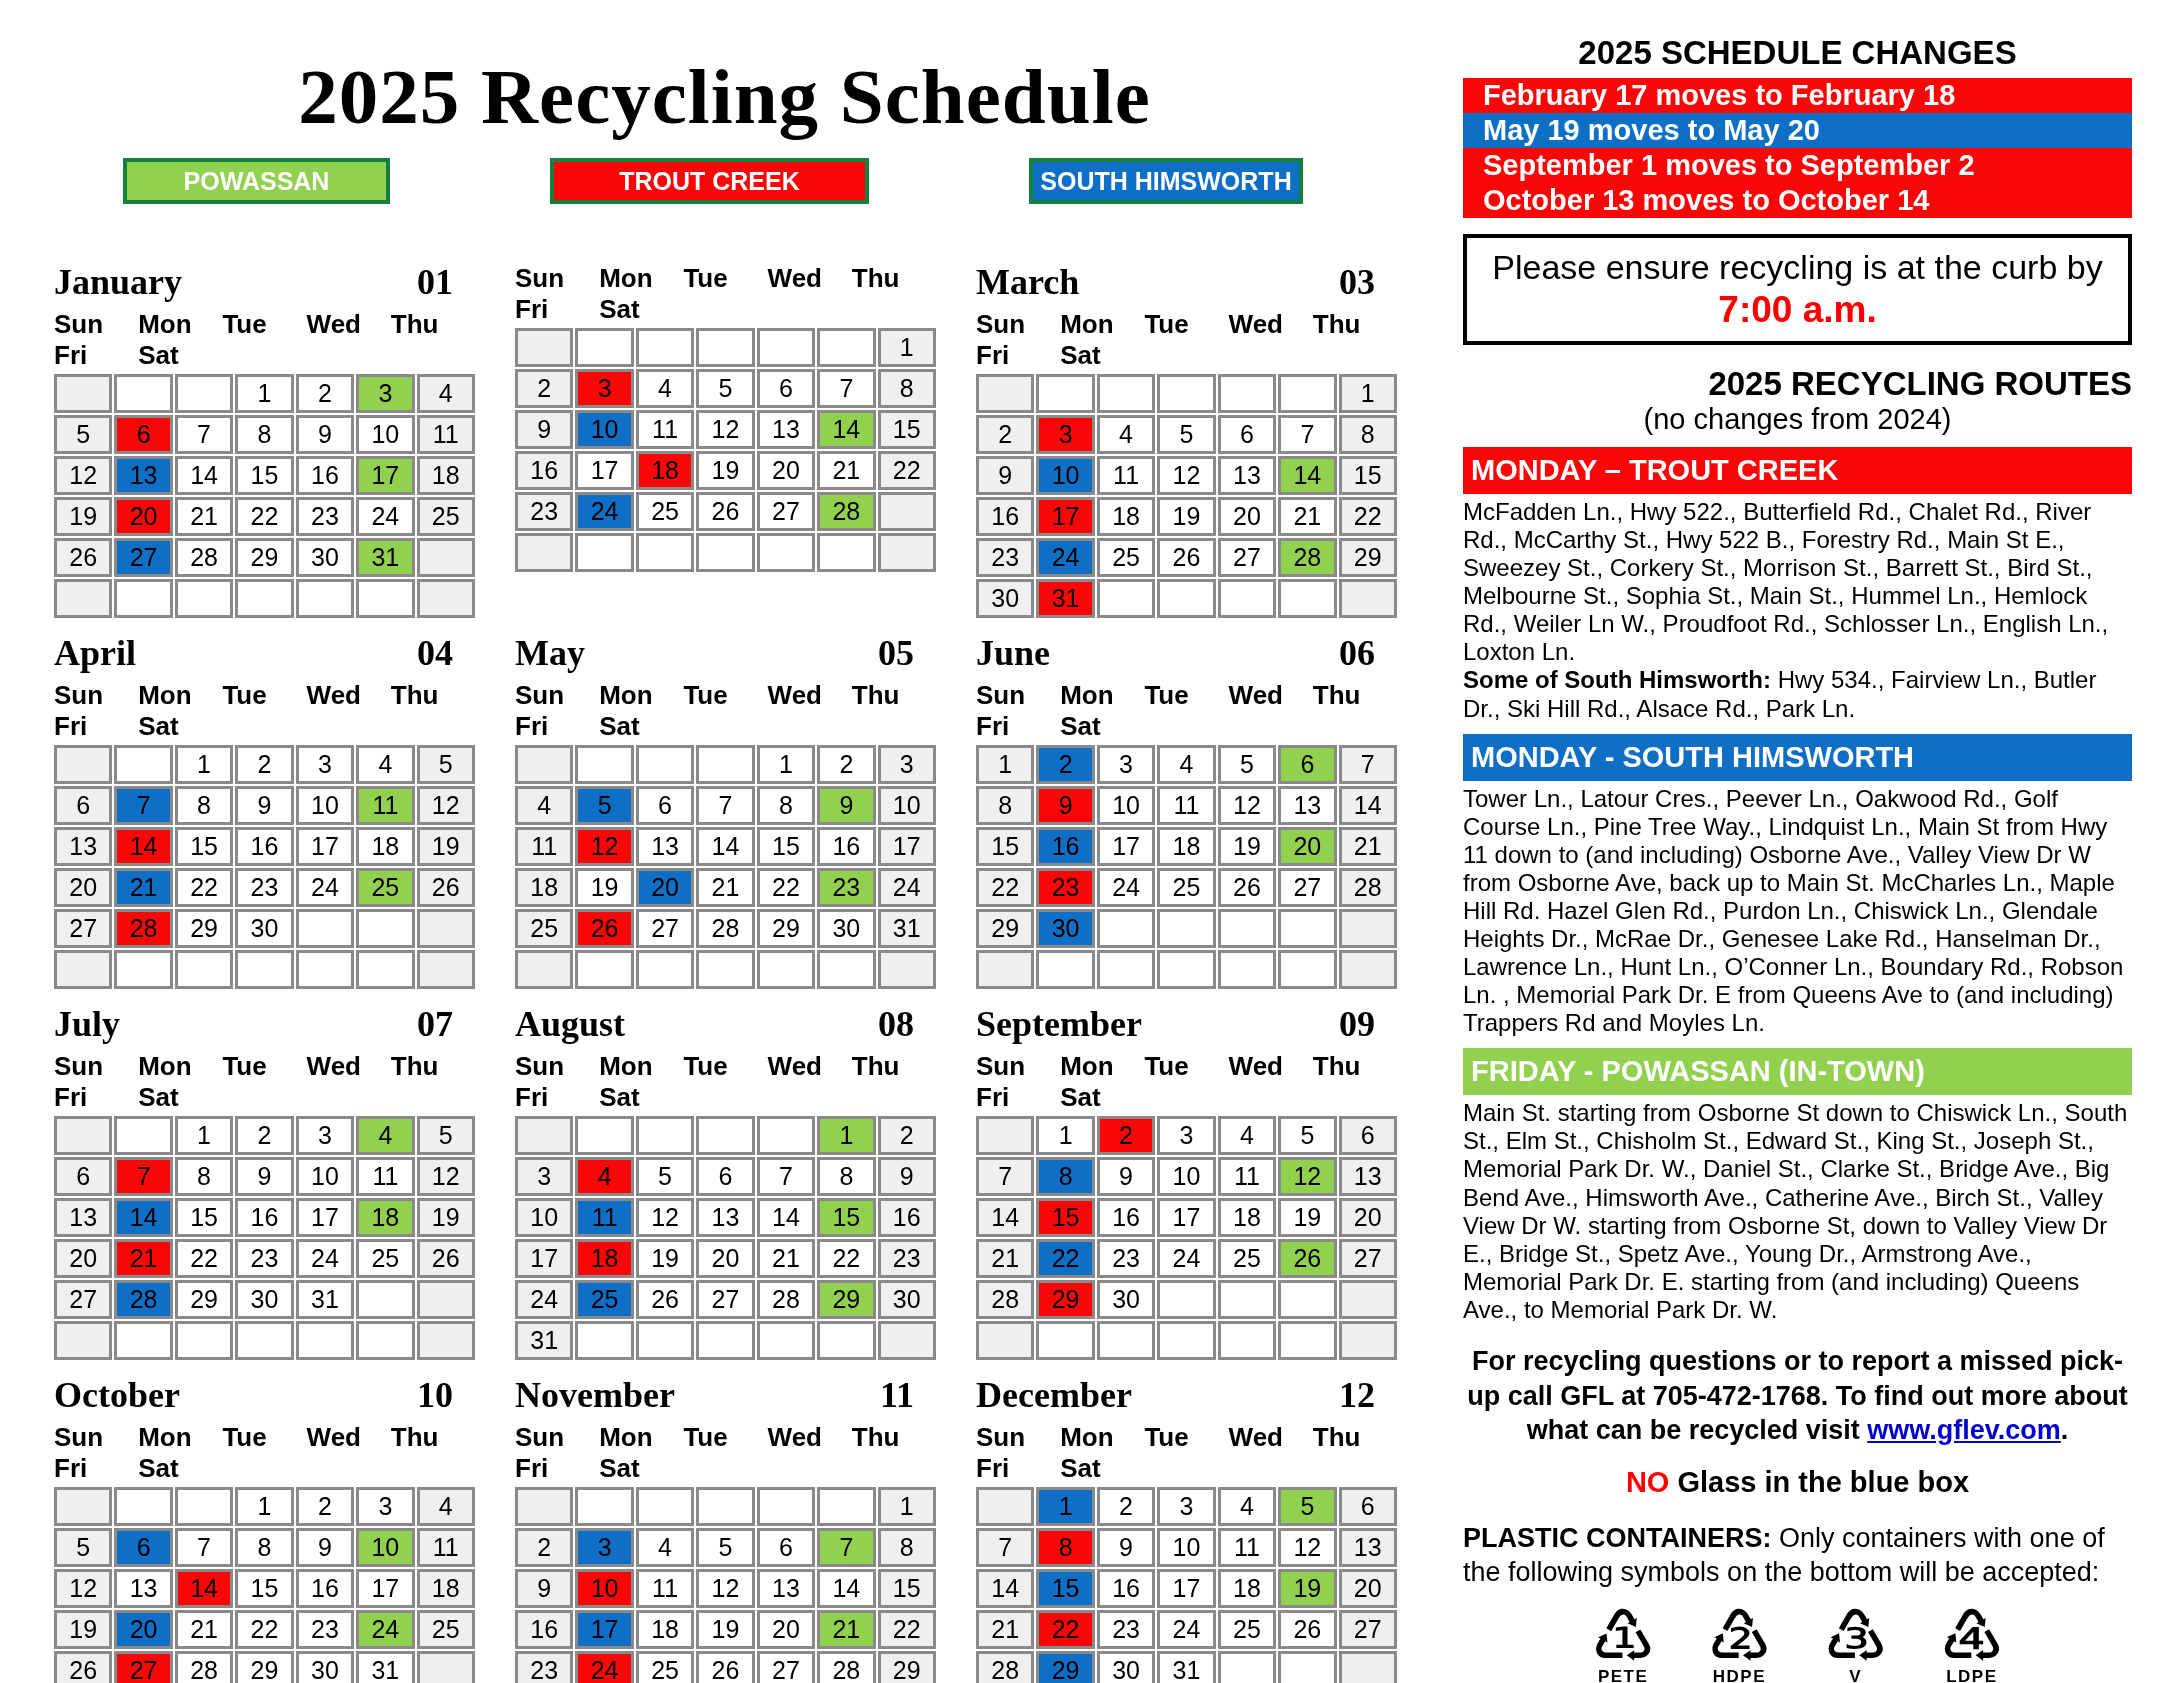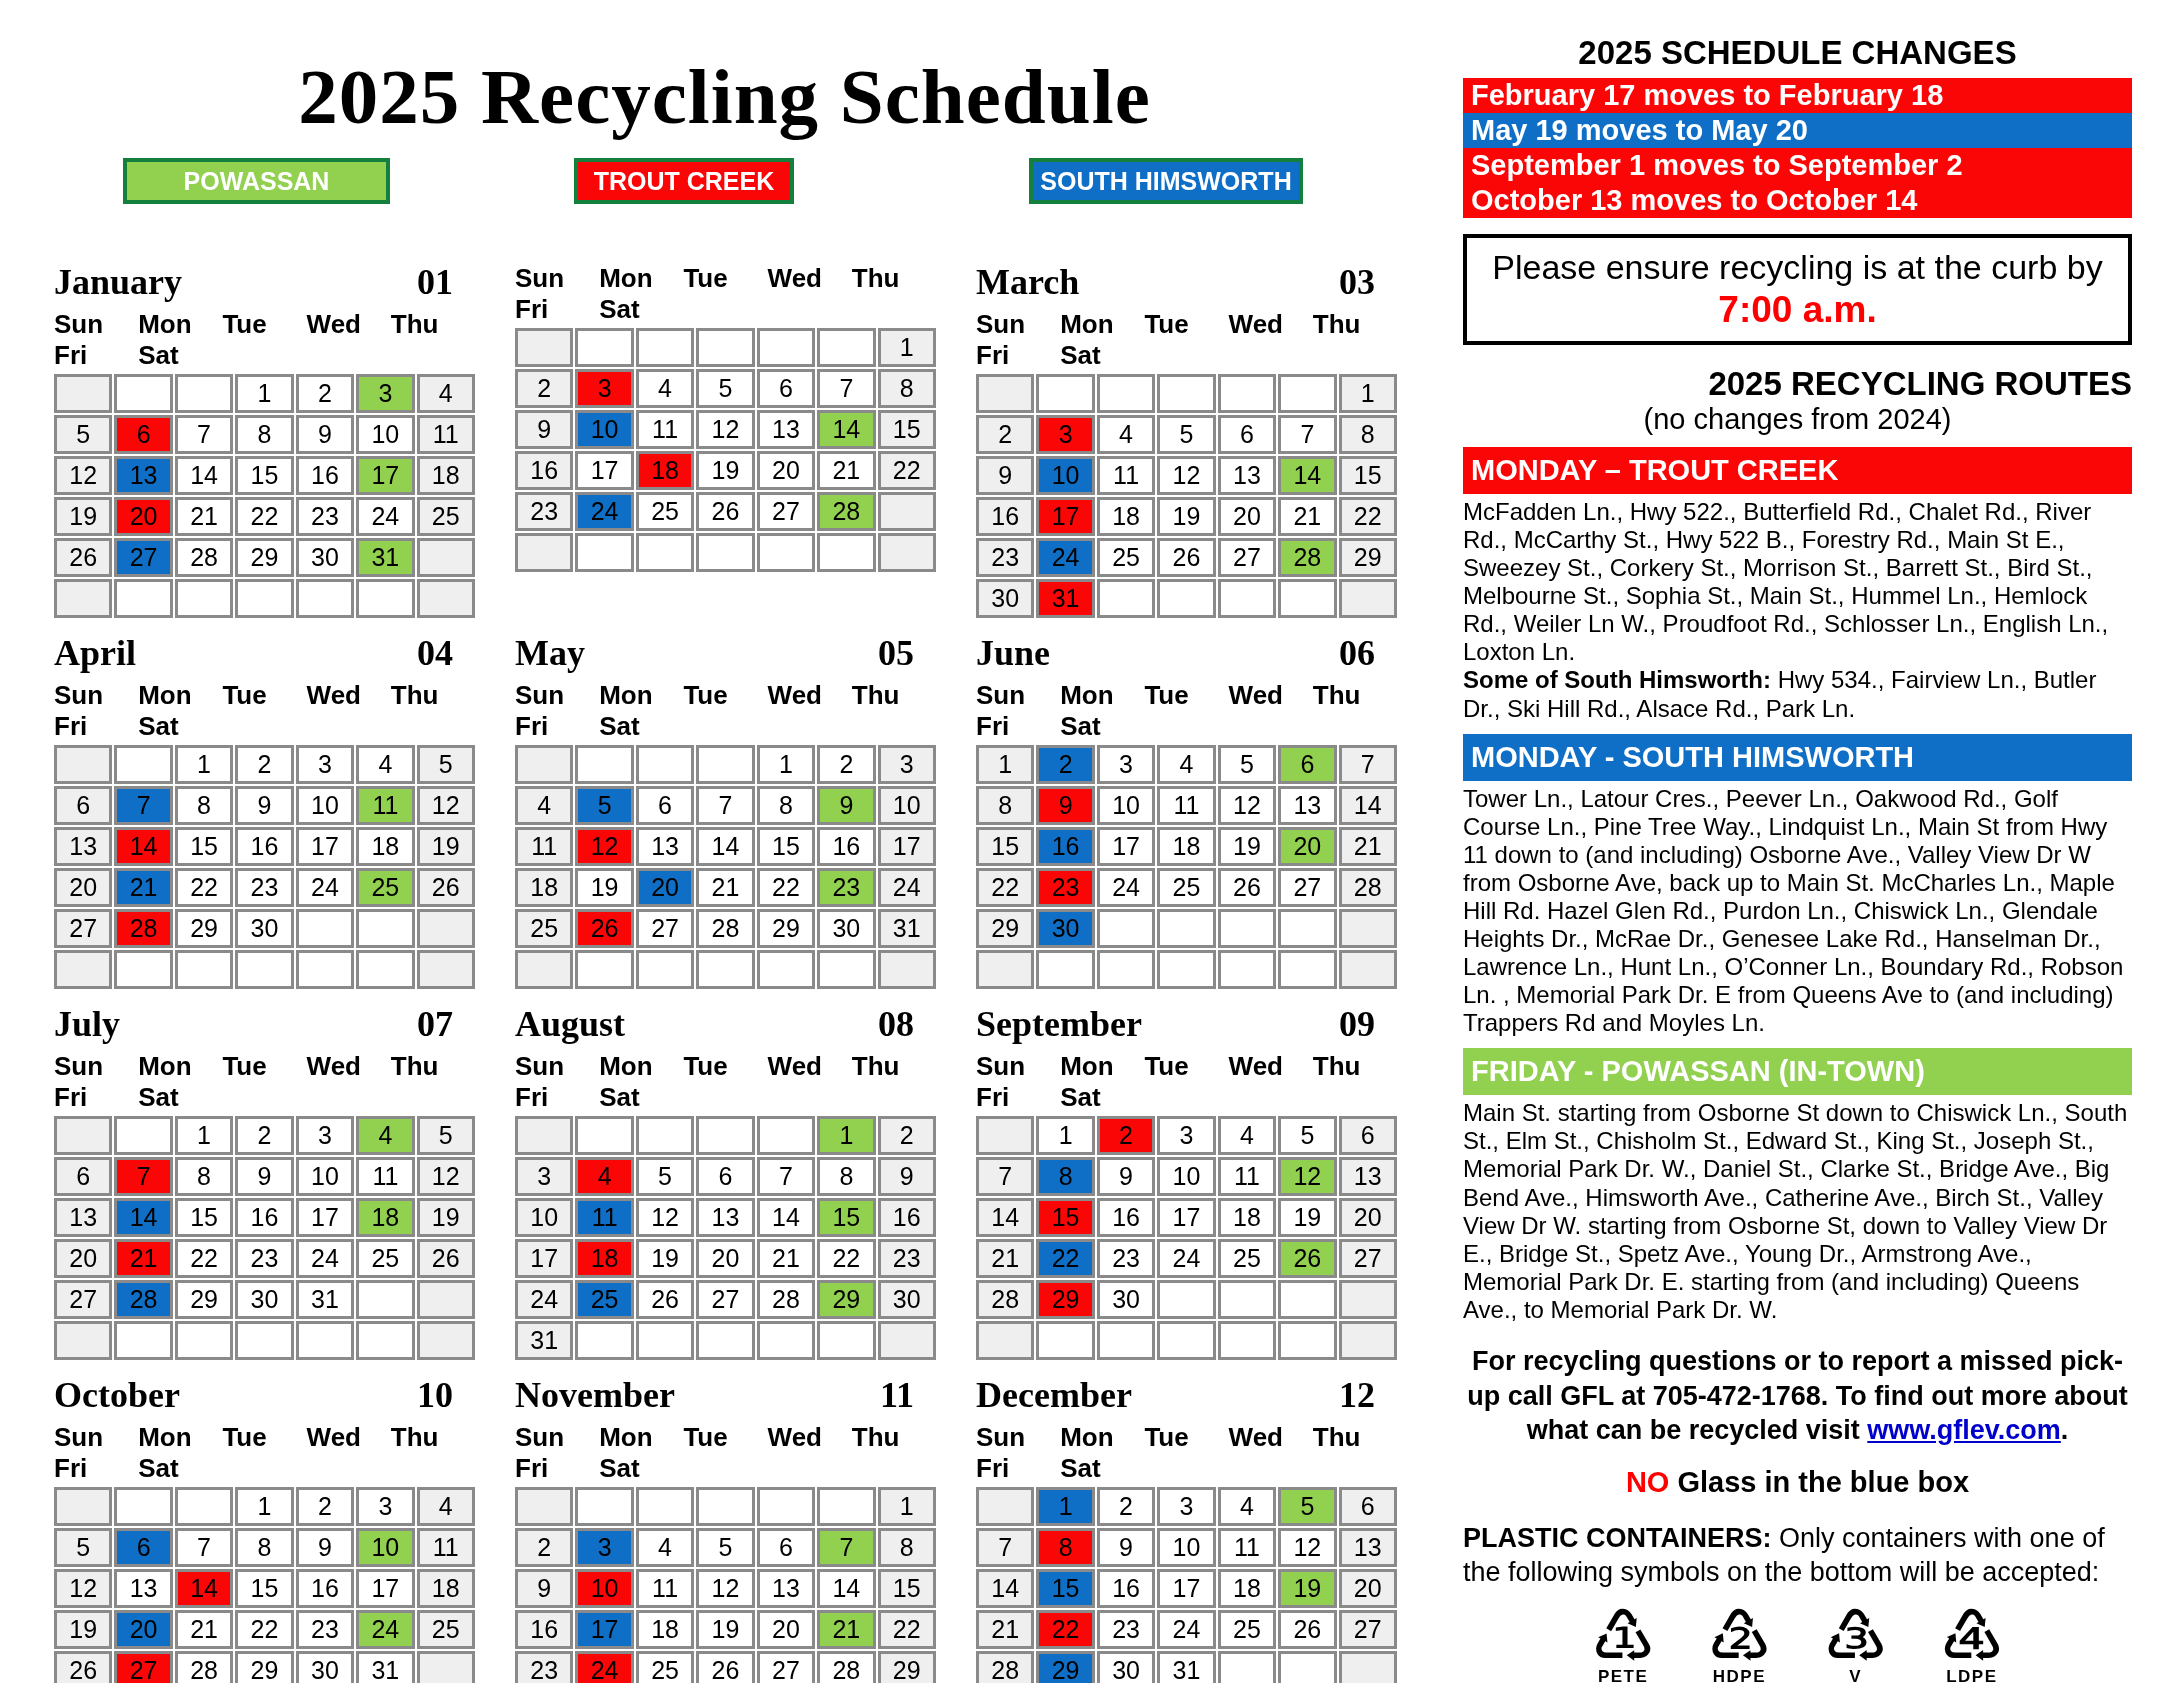--- a/index.html
+++ b/index.html
@@ -23,21 +23,21 @@
   .weekdays { display: grid; grid-template-columns: repeat(5, 1fr);
               font-weight: 700; font-size: 26px; margin: 2px 0 3px 0; }
   .daygrid { display: grid; grid-template-columns: repeat(7, 1fr); gap: 2px; background: #fff; }
   .cell { height: 39px; border: 3px solid #8a8a8a; background: #fff;
           font-size: 25px; line-height: 32px; text-align: center; }
   .cell.we { background: #efefef; }
 
   
   .sidebar { position: absolute; left: 1463px; top: 34px; width: 669px; }
   .sc-title { font-size: 33px; font-weight: 700; text-align: center; margin-bottom: 6px; }
-  .band { height: 35px; display: flex; align-items: center; padding-left: 8px;
+  .band { height: 35px; display: flex; align-items: center; padding-left: 20px;
           color: #fff; font-weight: 700; font-size: 29px; }
   .curb { border: 4px solid #000; margin-top: 16px; padding: 10px 6px; text-align: center; }
   .curb-line1 { font-size: 34px; }
   .curb-time { font-size: 37px; font-weight: 700; color: #ff0000; margin-top: 2px; }
   .routes-title { font-size: 33px; font-weight: 700; text-align: right; margin-top: 20px; }
   .routes-sub { font-size: 29px; text-align: center; }
   .sec { margin-top: 11px; }
   .sec-head { height: 47px; display: flex; align-items: center; padding-left: 8px;
               color: #fff; font-weight: 700; font-size: 29px; }
   .sec-body { margin-top: 4px; font-size: 24px; line-height: 1.17; }
@@ -53,21 +53,21 @@
   .sym-glyph { font-family: "DejaVu Sans", sans-serif; font-size: 73px; line-height: 1.0; }
   .sym-label { font-size: 17px; font-weight: 700; letter-spacing: 1.5px; margin-top: -6px; }
 </style>
 </head>
 <body>
 
 <div class="left">
   <div class="page-title">2025 Recycling Schedule</div>
   <div class="legend">
       <div class="legend-item" style="left: 69px; width: 267px; background: rgb(146, 208, 80);">POWASSAN</div>
-      <div class="legend-item" style="left: 520px; width: 220px; background: rgb(251, 6, 7);">TROUT CREEK</div>
+      <div class="legend-item" style="left: 496px; width: 319px; background: rgb(251, 6, 7);">TROUT CREEK</div>
       <div class="legend-item" style="left: 975px; width: 274px; background: rgb(15, 111, 198);">SOUTH HIMSWORTH</div>
     </div>
   <div class="months" id="months">
       <div class="month">
         <div class="month-head">
           <span>January</span>
           <span>01</span>
         </div>
         <div class="weekdays">
           <span>Sun</span>

